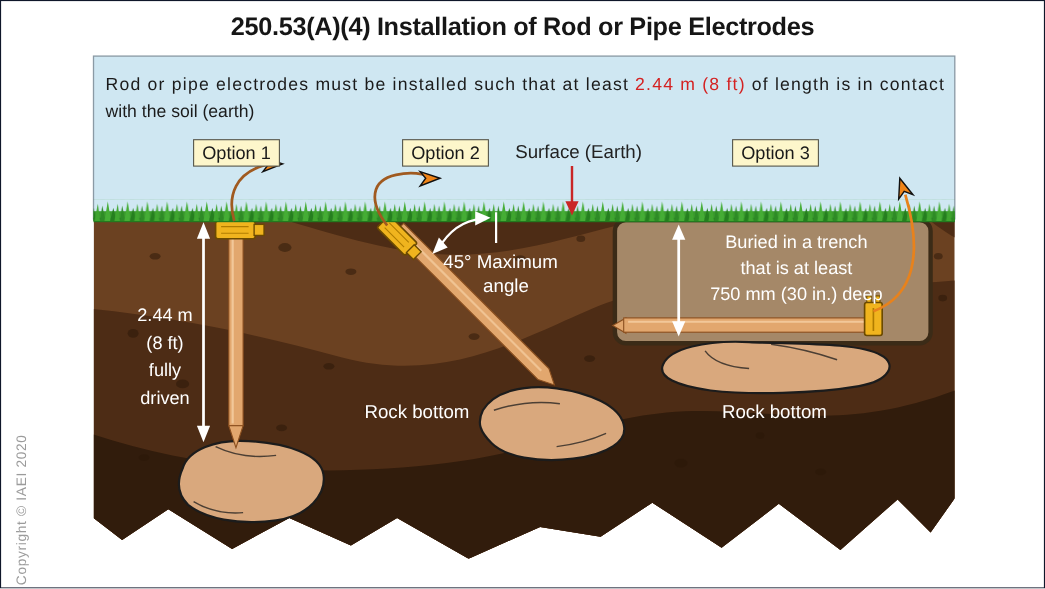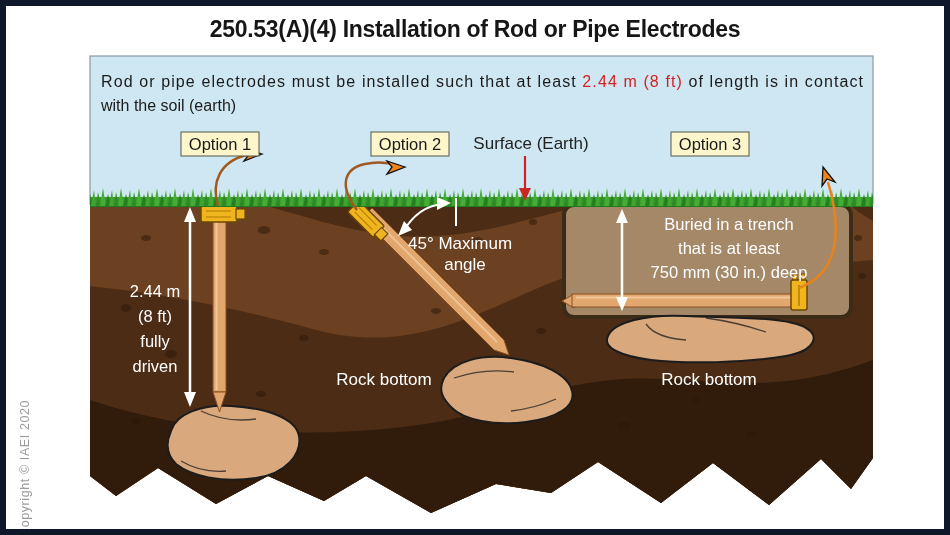--- a/index.html
+++ b/index.html
@@ -1,16 +1,16 @@
 <!DOCTYPE html>
 <html><head>
 <meta charset="utf-8">
 <style>
   html,body{margin:0;padding:0;background:#fff;font-family:"Liberation Sans",sans-serif;}
-  .stage{position:relative;width:950px;height:535px;background:#ffffff;border:6px solid #0f172a;box-sizing:border-box;overflow:hidden;}
+  .stage{position:relative;width:950px;height:535px;background:#ffffff;border:1px solid #0f172a;box-sizing:border-box;overflow:hidden;}
   .title{position:absolute;top:10px;left:0;width:100%;text-align:center;font-size:23px;font-weight:700;color:#161616;letter-spacing:-0.3px;}
   .copyright{position:absolute;left:12px;top:531px;transform:rotate(-90deg);transform-origin:0 0;font-size:12.5px;color:#9b9b9b;letter-spacing:0.6px;white-space:nowrap;}
   svg{position:absolute;left:0;top:0;}
   svg text{font-family:"Liberation Sans",sans-serif;}
   .intro-text{font-size:16px;fill:#1b1b1b;}
   .intro-red{fill:#d42222;}
   .opt-label{font-size:16.5px;fill:#1a1a1a;text-anchor:middle;}
   .opt-box{fill:#fdf6cb;stroke:#55554a;stroke-width:1;}
   .white-label{font-size:16.5px;fill:#ffffff;}
   .centered{text-anchor:middle;}

